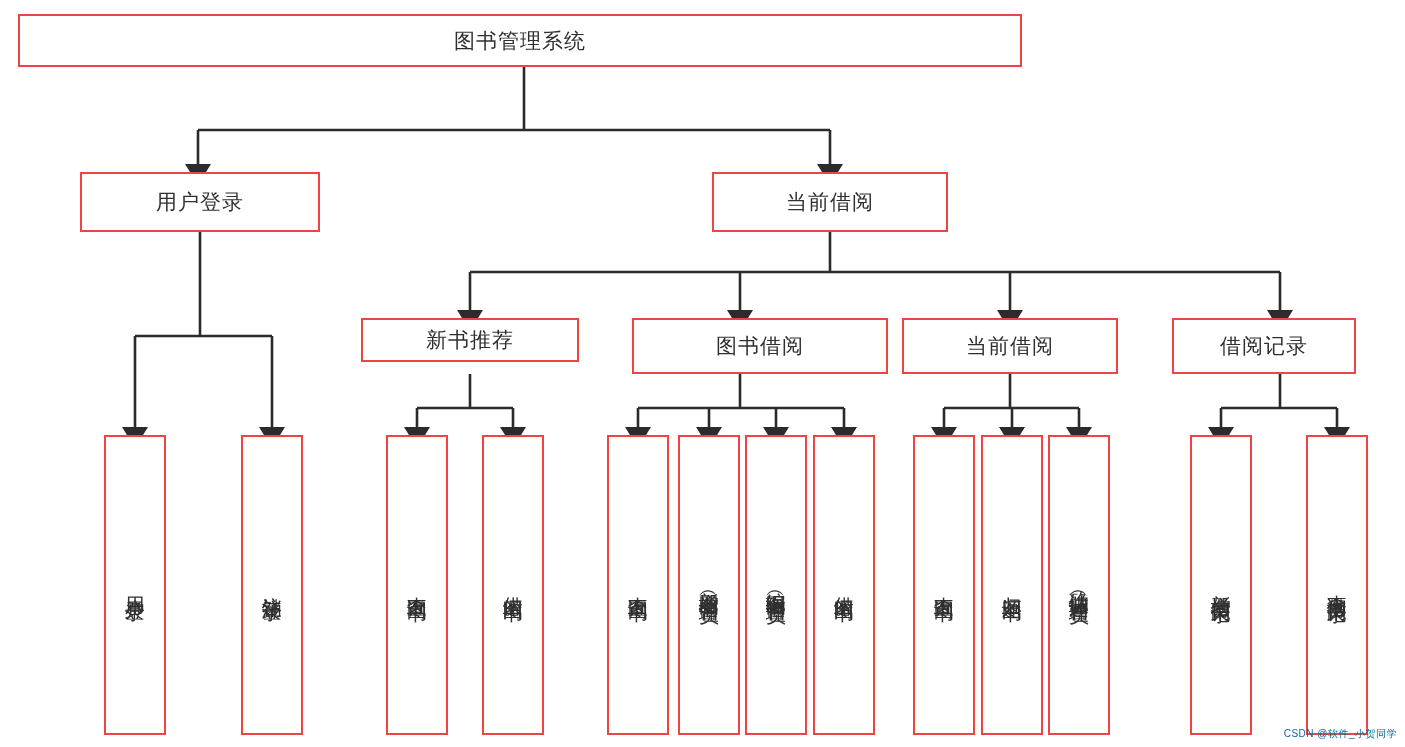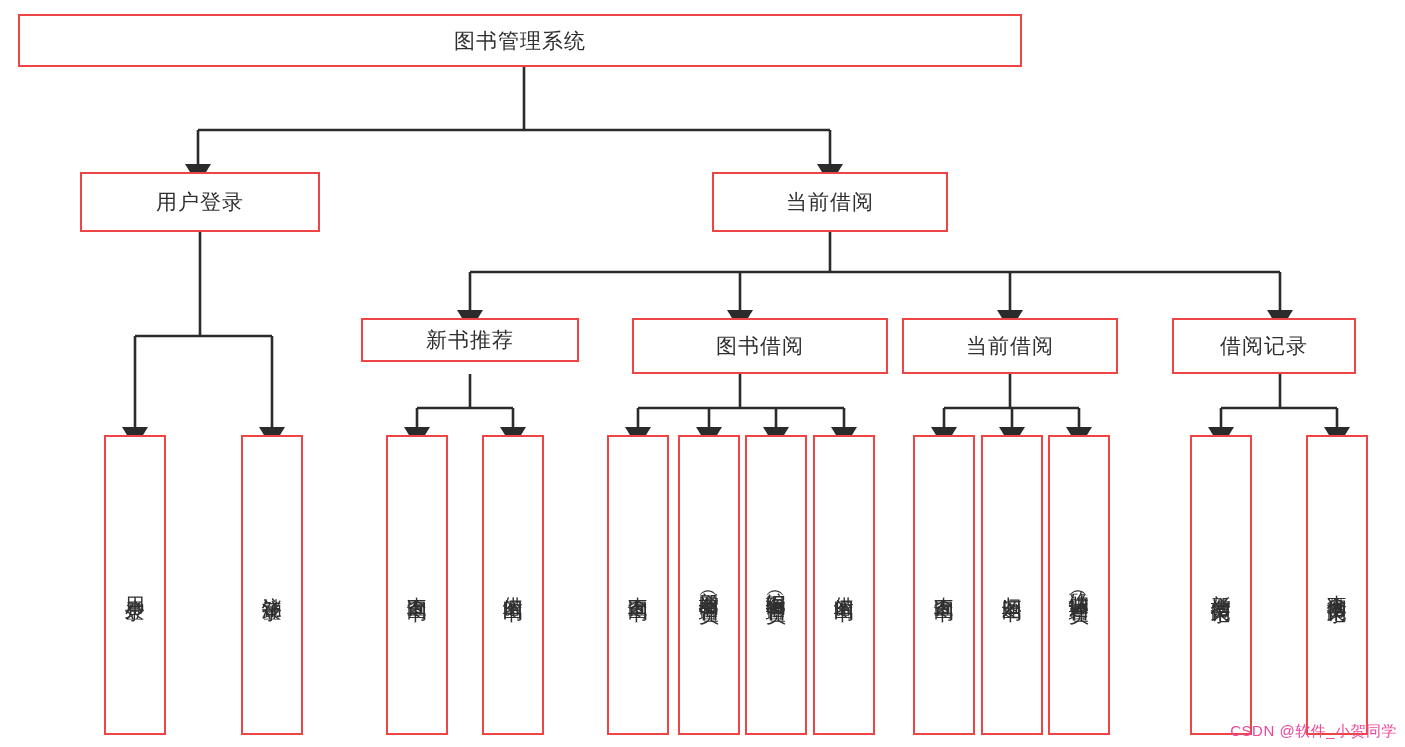--- a/index.html
+++ b/index.html
@@ -58,22 +58,22 @@
     line-height: 1.32;
     letter-spacing: 2px;
     color: #2f2f2f;
     text-align: center;
     white-space: nowrap;
   }
   .watermark {
     position: absolute;
     right: 8px;
     bottom: 6px;
-    font-size: 15px;
-    color: #ec4899;
+    font-size: 10px;
+    color: #0369a1;
     letter-spacing: 0.5px;
     z-index: 3;
     white-space: nowrap;
   }
 </style>
 </head>
 <body>
 
 <div id="canvas">
 

